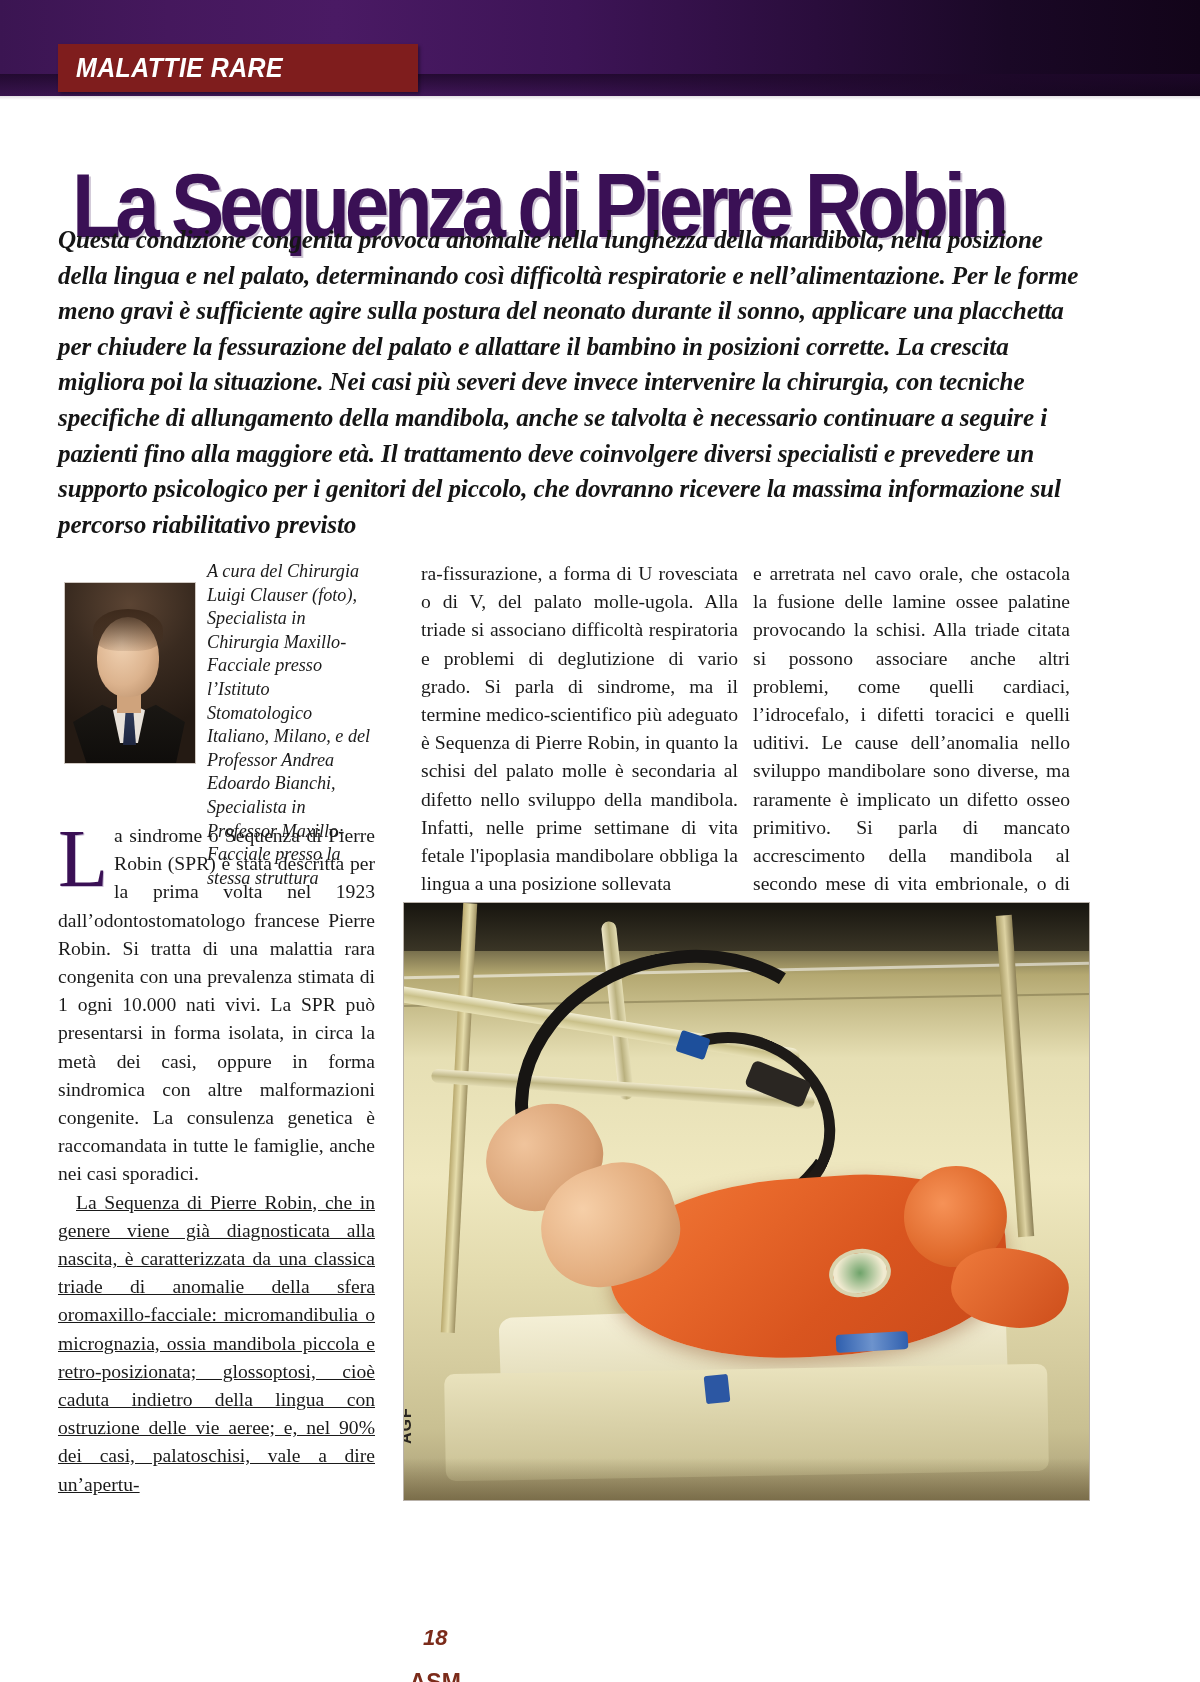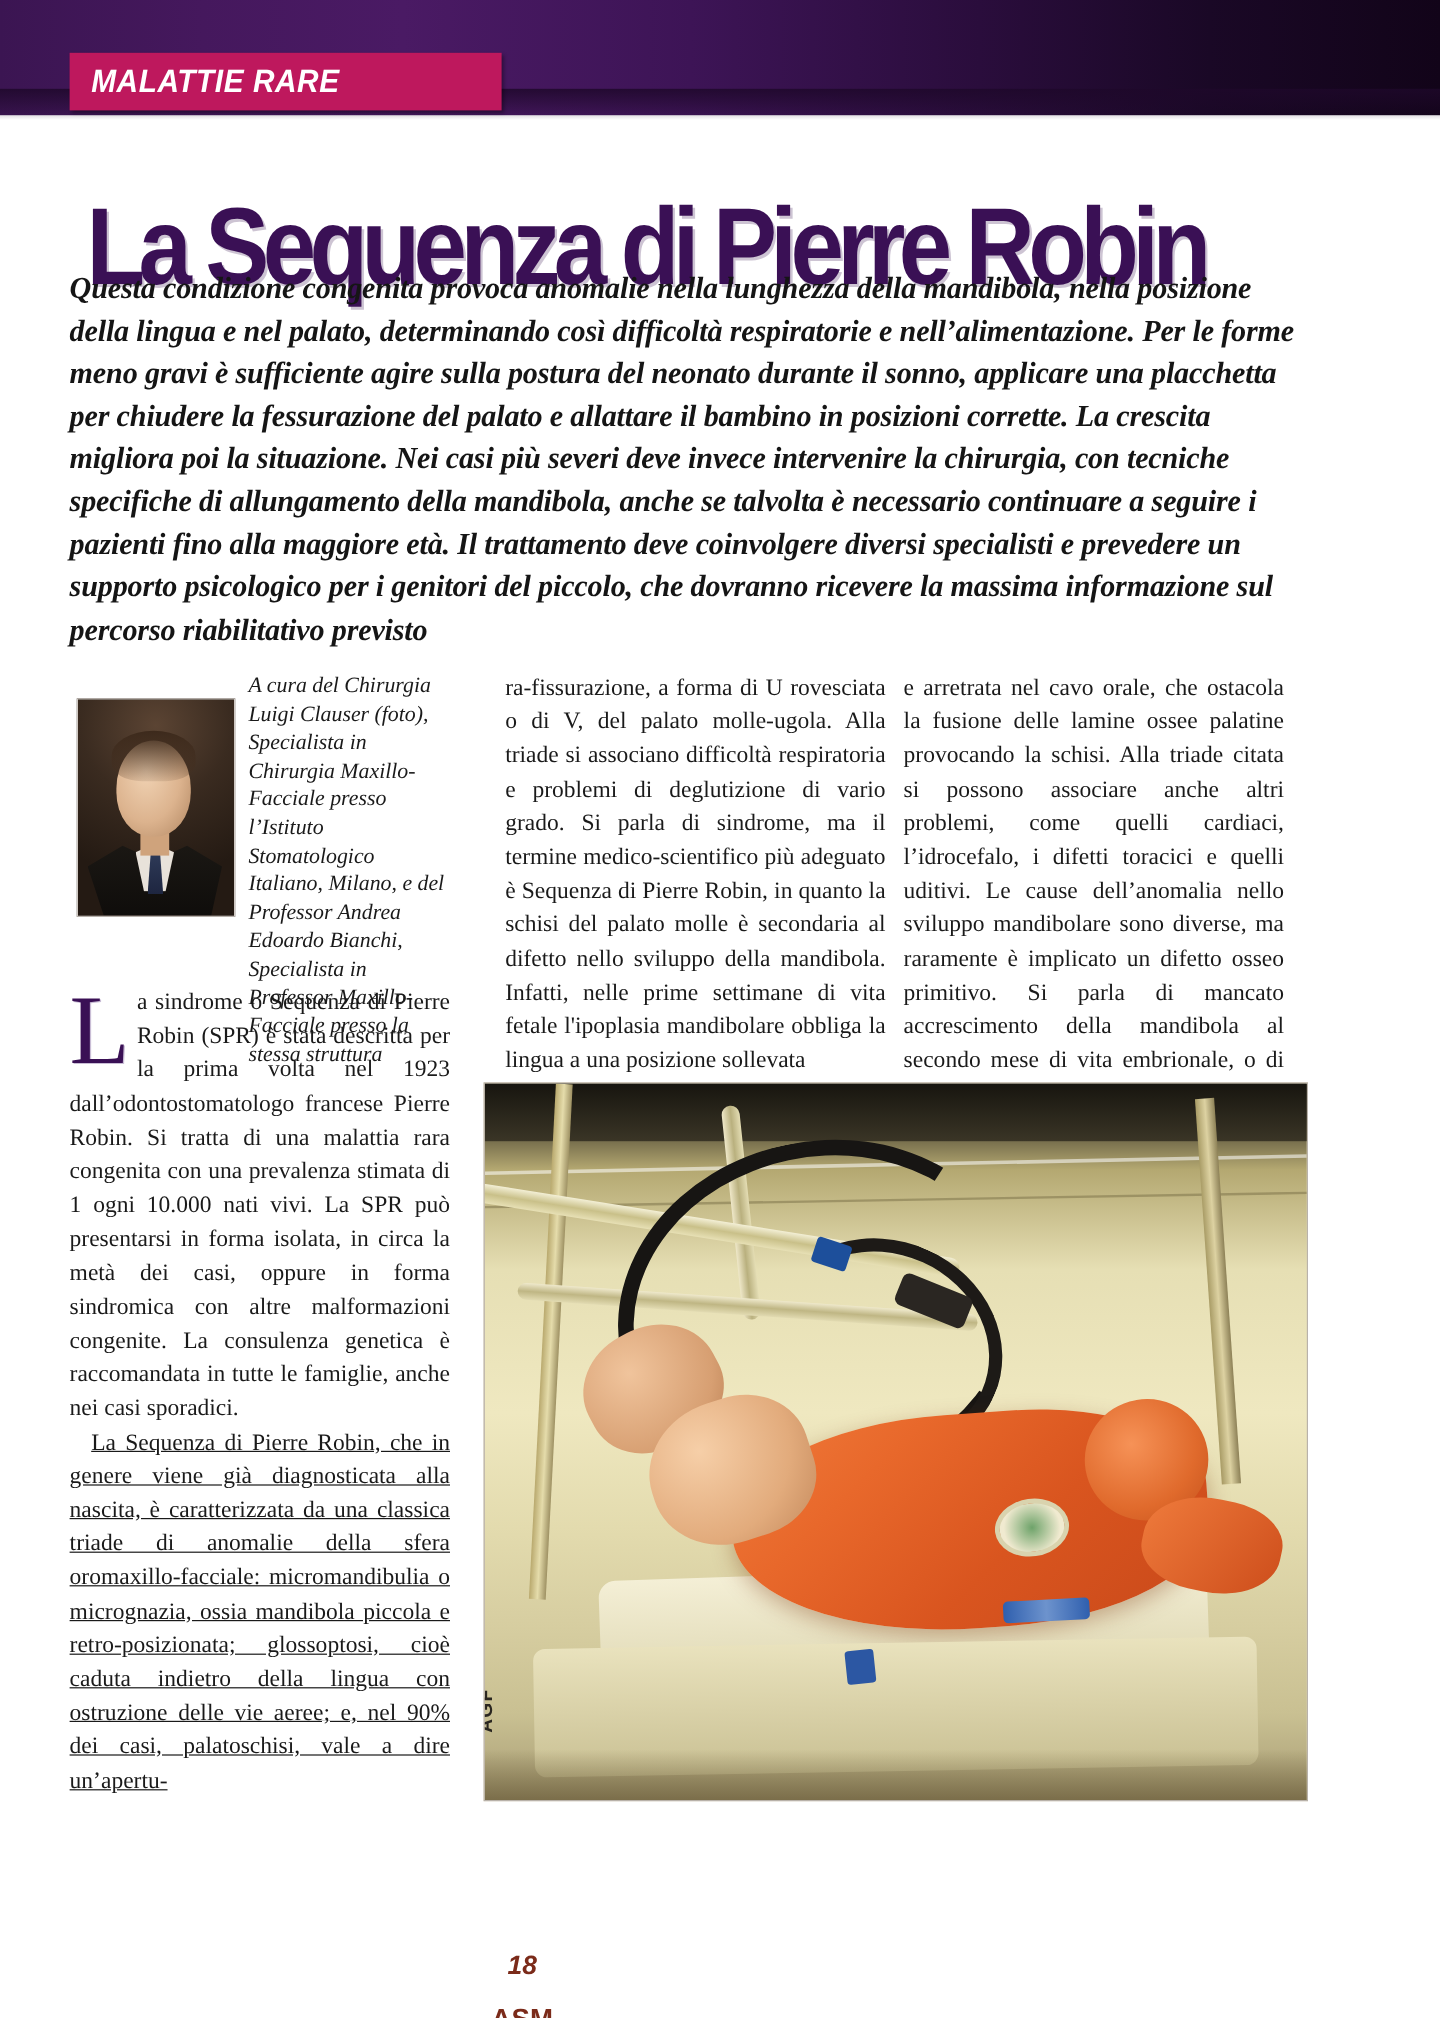--- a/index.html
+++ b/index.html
@@ -30,21 +30,21 @@
     left: 0; top: 74px;
     width: 1200px; height: 26px;
     background: linear-gradient(to bottom, rgba(30,8,42,0.85), rgba(255,255,255,0));
   }
 
   
   .kicker {
     position: absolute;
     left: 58px; top: 44px;
     width: 360px; height: 48px;
-    background: #be185d;
+    background: #7f1d1d;
     box-shadow: 2px 2px 3px rgba(0,0,0,0.35);
   }
   .kicker-label {
     position: absolute;
     left: 18px; top: 9px;
     color: #ffffff;
     font-family: "Liberation Sans", sans-serif;
     font-weight: bold;
     font-style: italic;
     font-size: 27px;

